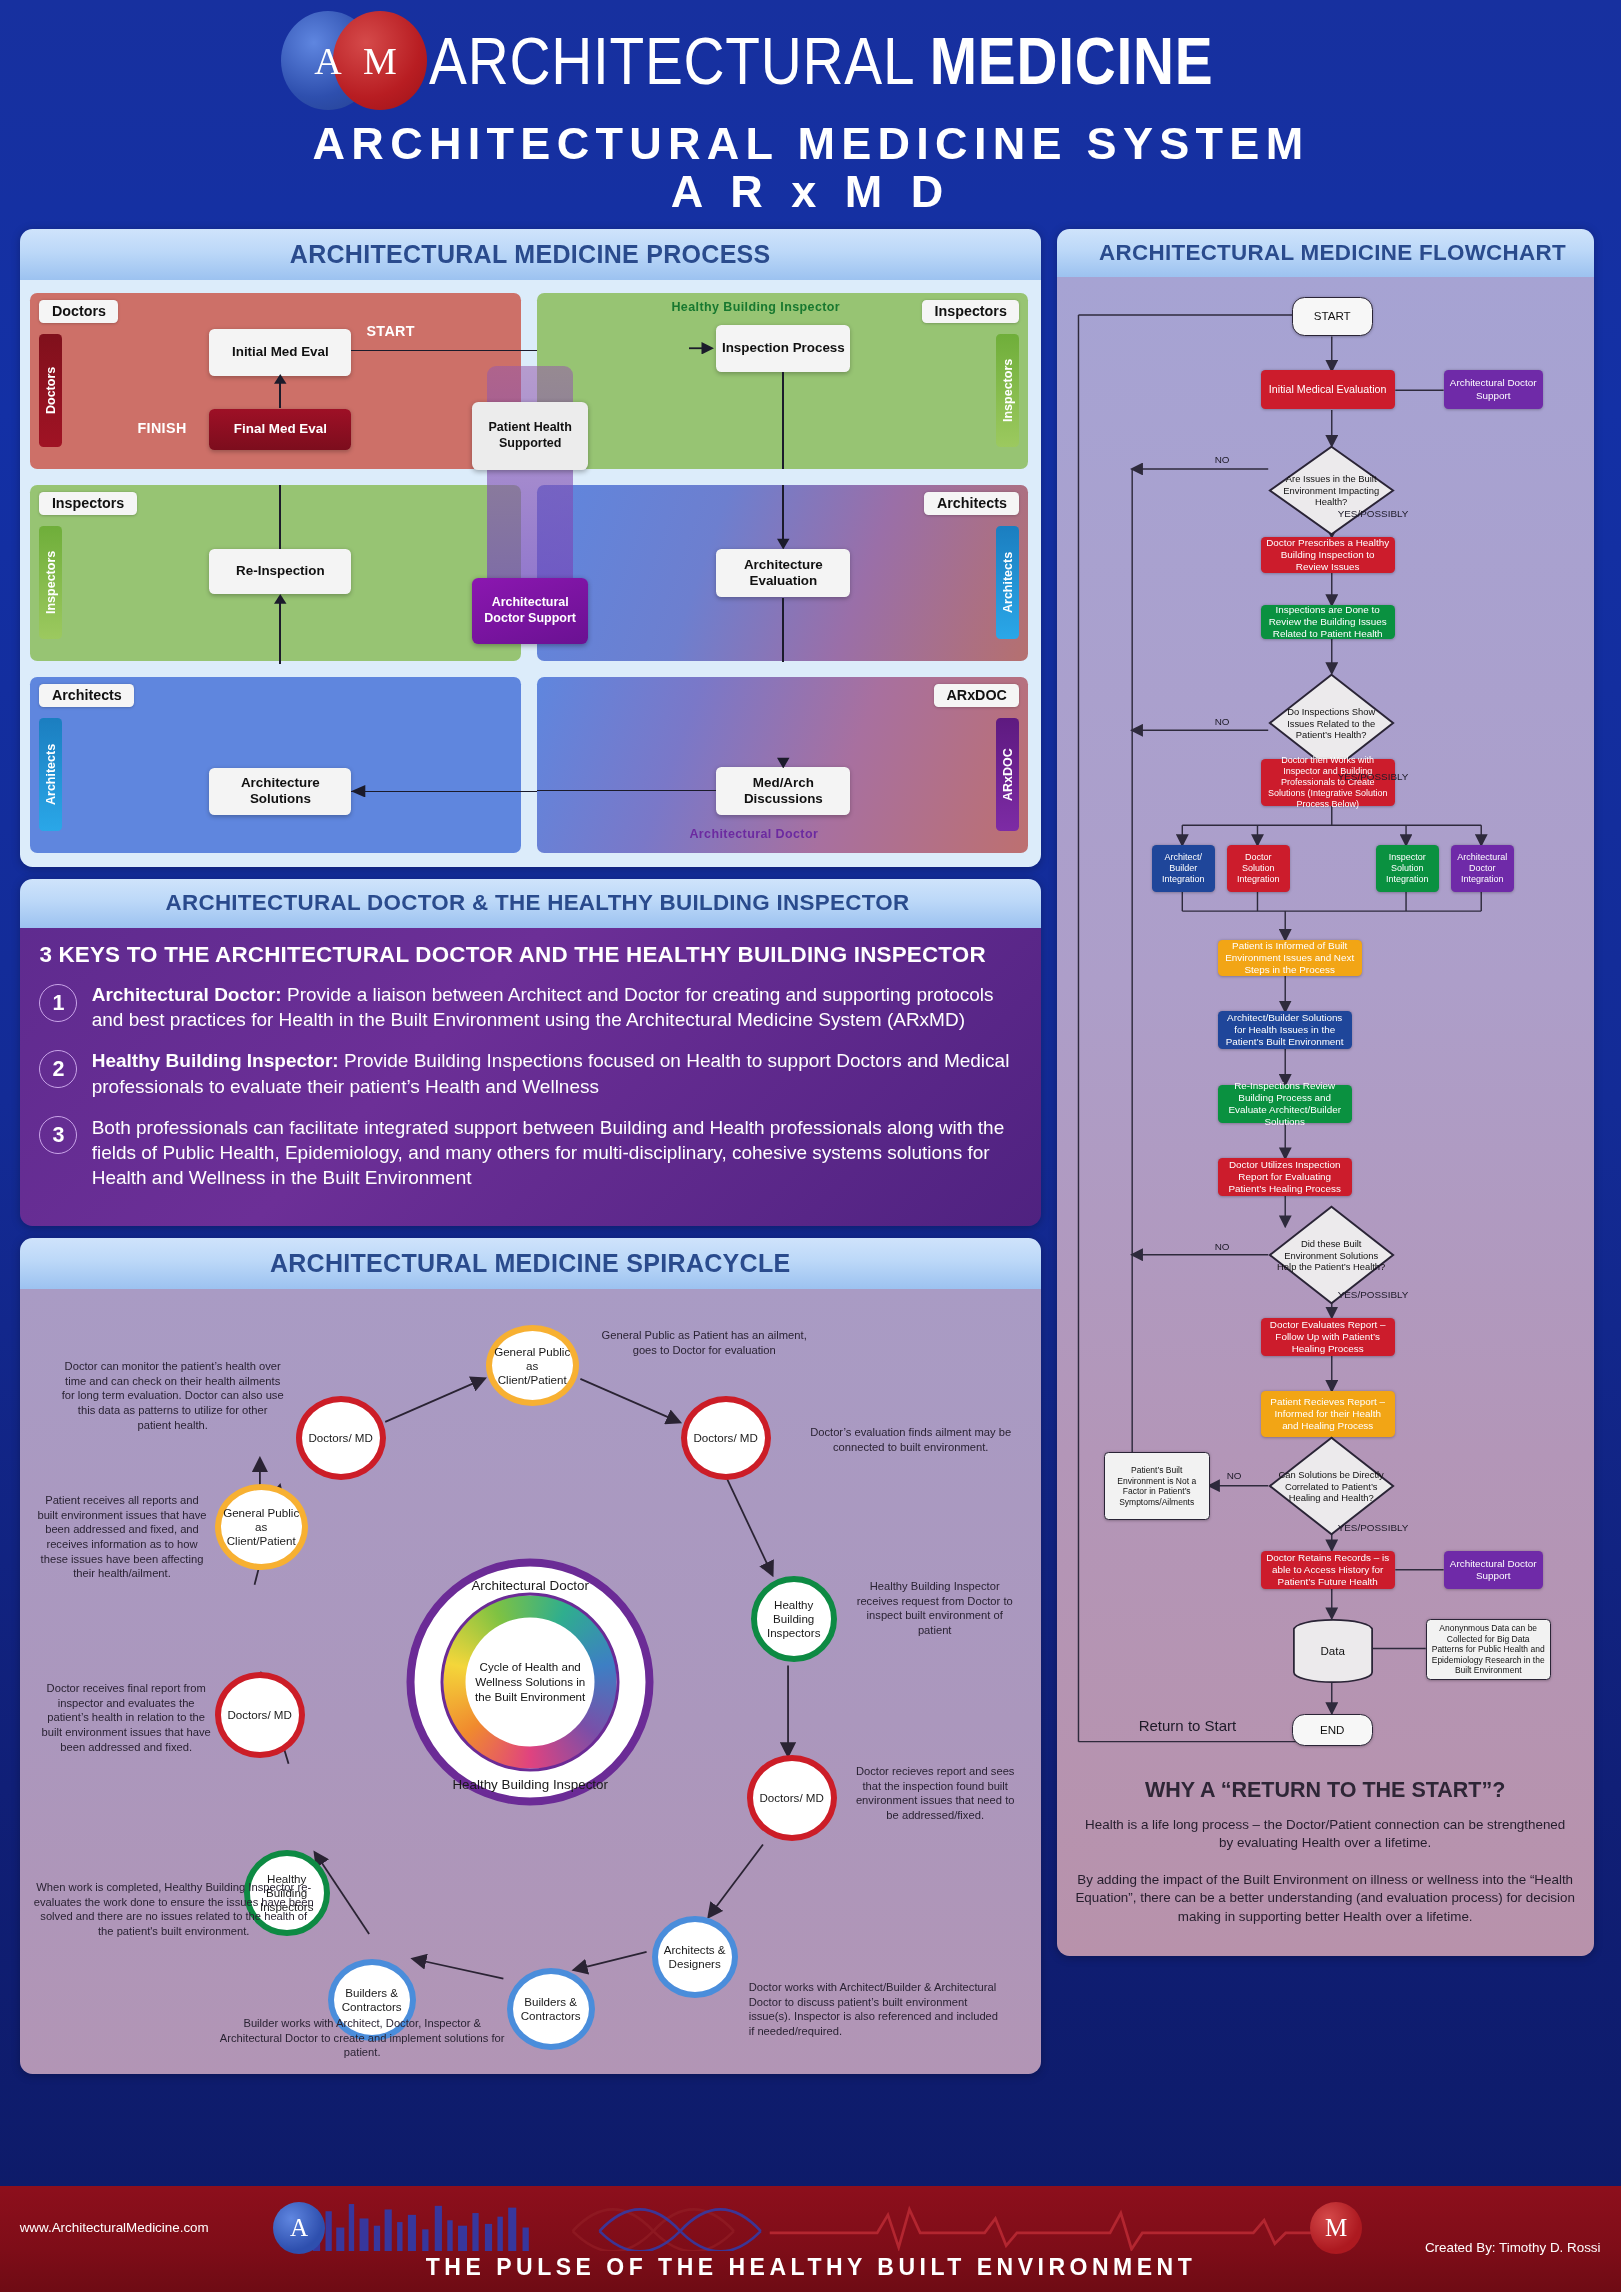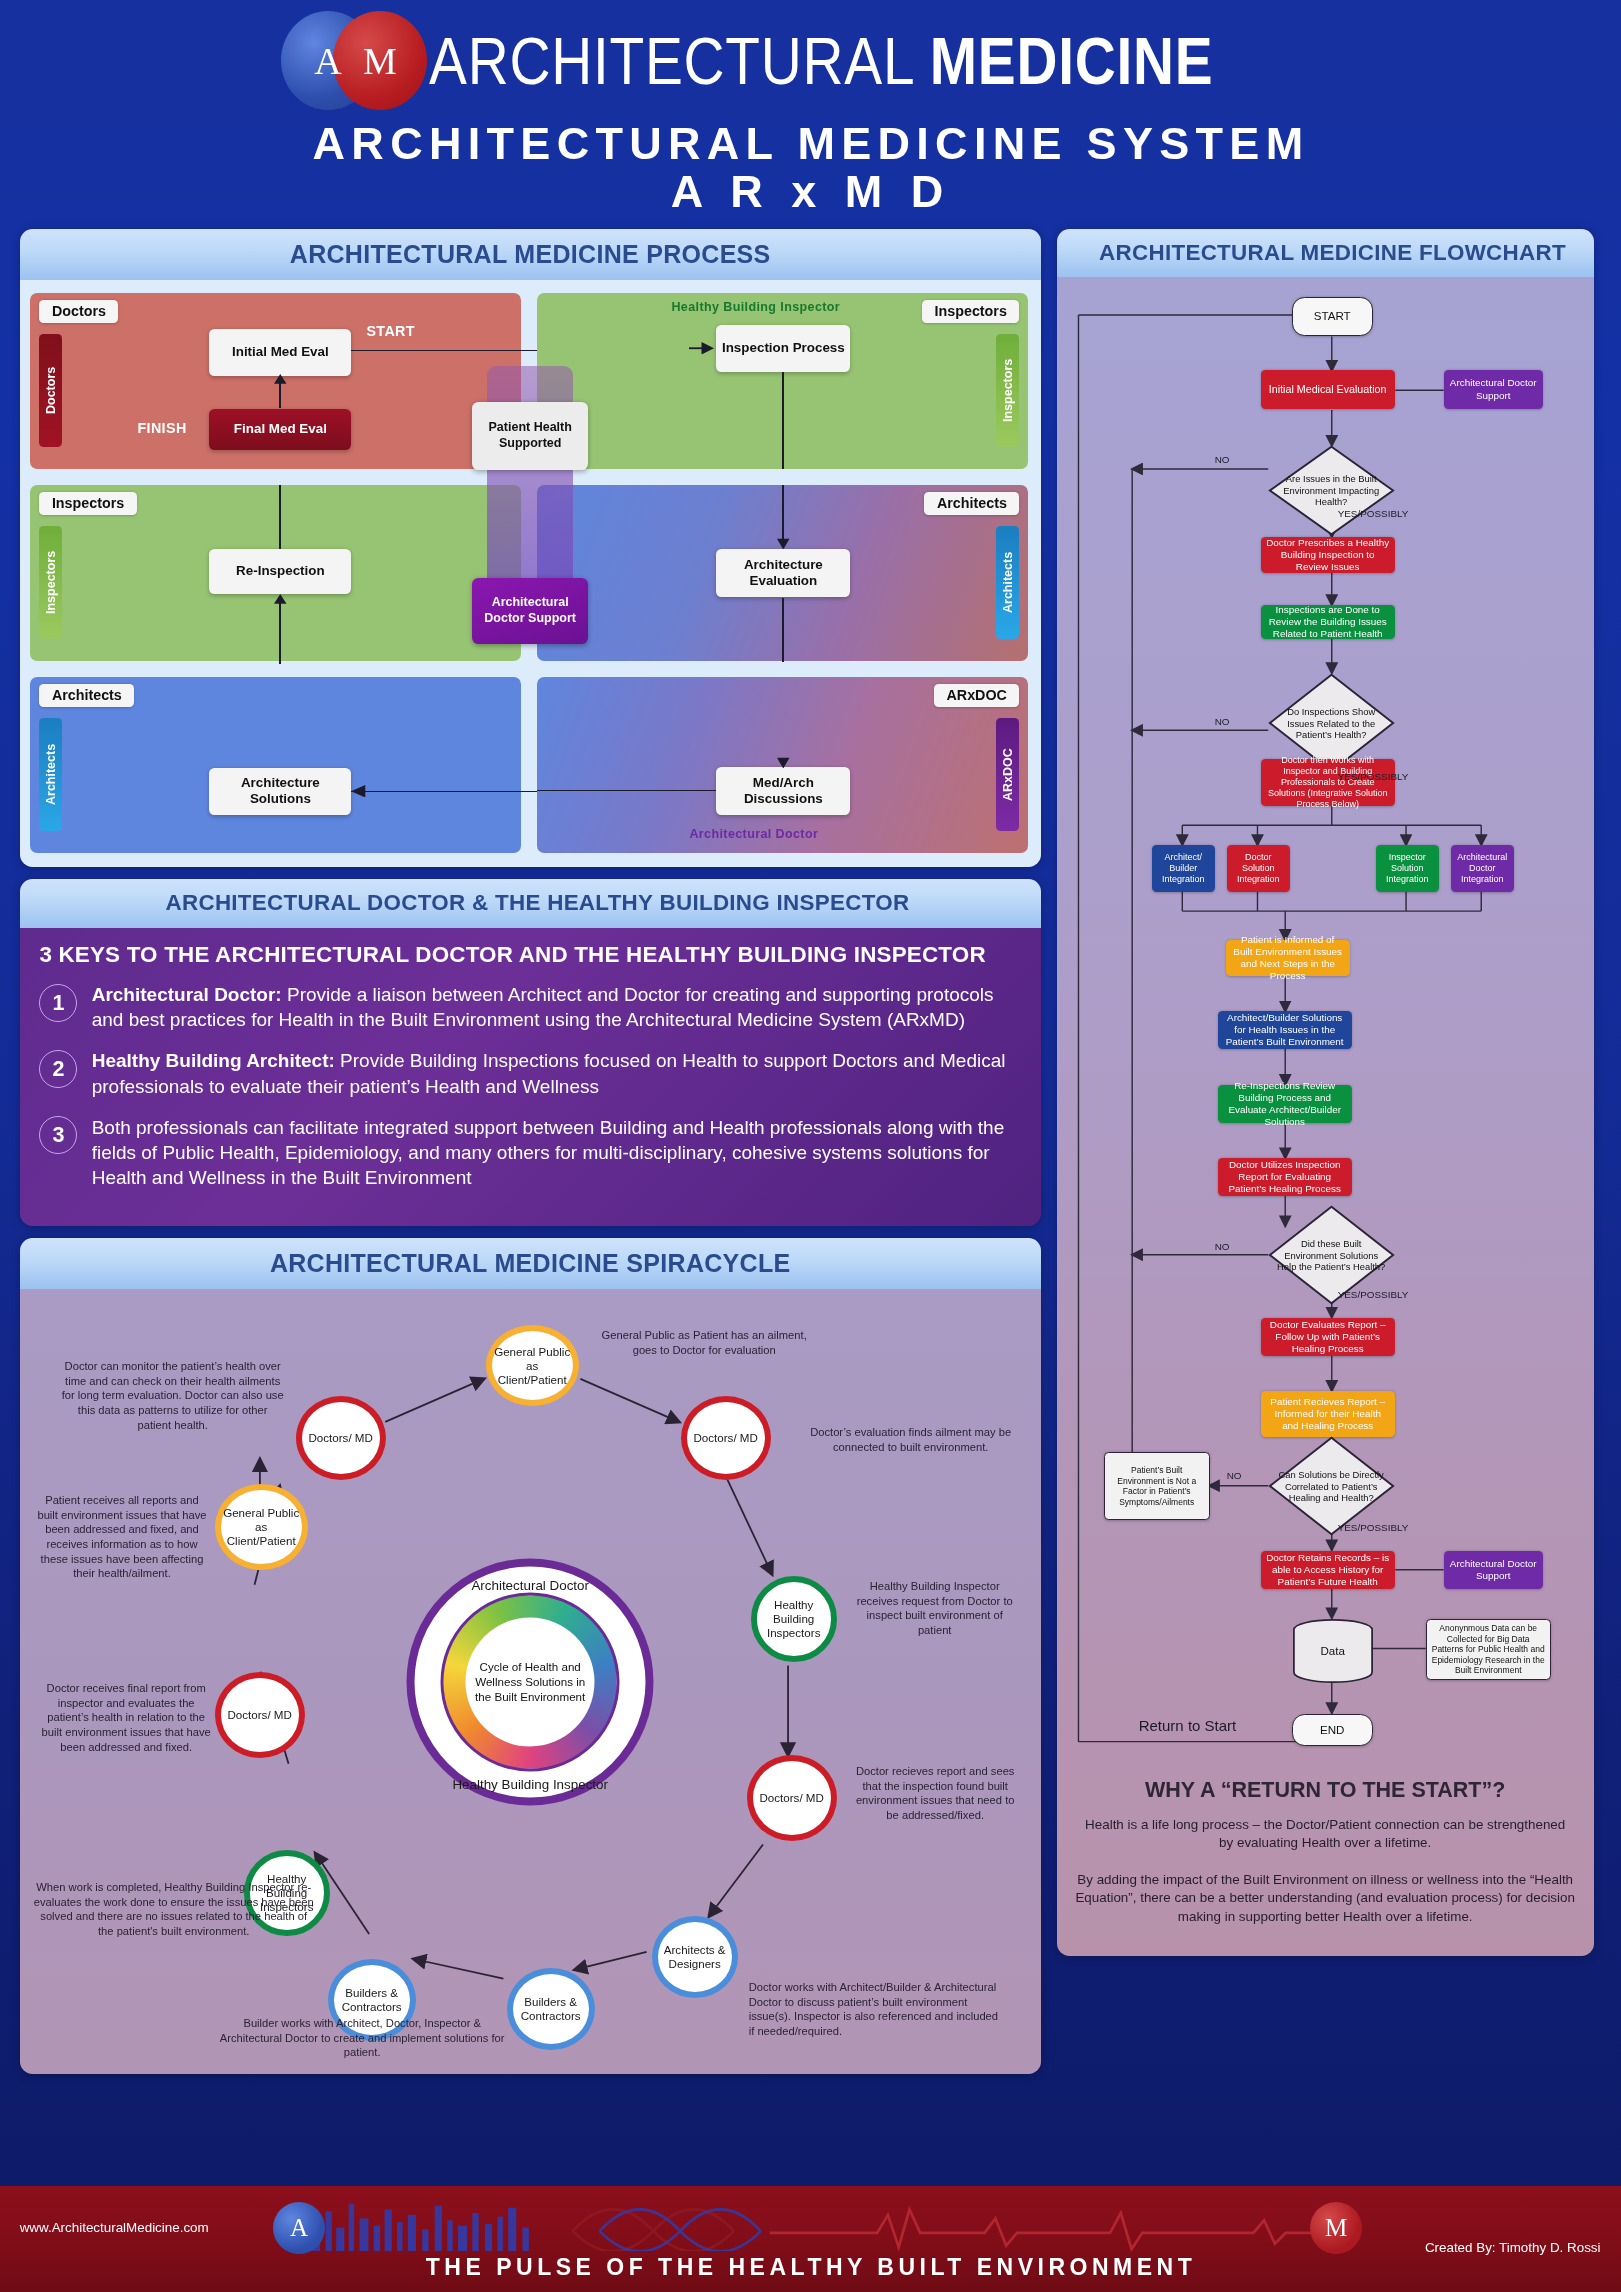--- a/index.html
+++ b/index.html
@@ -249,21 +249,21 @@
       <div class="panel-head sm">ARCHITECTURAL DOCTOR &amp; THE HEALTHY BUILDING INSPECTOR</div>
       <div class="keys-body">
         <div class="keys-title">3 KEYS TO THE ARCHITECTURAL DOCTOR AND THE HEALTHY BUILDING INSPECTOR</div>
 
         <div class="key">
           <div class="key-num">1</div>
           <div class="key-txt"><b>Architectural Doctor:</b><span> Provide a liaison between Architect and Doctor for creating and supporting protocols and best practices for Health in the Built Environment using the Architectural Medicine System (ARxMD)</span></div>
         </div>
         <div class="key">
           <div class="key-num">2</div>
-          <div class="key-txt"><b>Healthy Building Architect:</b><span> Provide Building Inspections focused on Health to support Doctors and Medical professionals to evaluate their patient’s Health and Wellness</span></div>
+          <div class="key-txt"><b>Healthy Building Inspector:</b><span> Provide Building Inspections focused on Health to support Doctors and Medical professionals to evaluate their patient’s Health and Wellness</span></div>
         </div>
         <div class="key">
           <div class="key-num">3</div>
           <div class="key-txt"><span>Both professionals can facilitate integrated support between Building and Health professionals along with the fields of Public Health, Epidemiology, and many others for multi-disciplinary, cohesive systems solutions for Health and Wellness in the Built Environment</span></div>
         </div>
       </div>
     </div>
 
     <div class="panel">
       <div class="panel-head">ARCHITECTURAL MEDICINE SPIRACYCLE</div>
@@ -403,21 +403,21 @@
         </div>
         <div class="dtext" style="left:220px;top:407px;width:109px;height:79px;">Do Inspections Show Issues Related to the Patient’s Health?</div>
 
         <div class="fbox f-red" style="left:204px;top:482px;width:134px;height:47px;font-size:9px;">Doctor then Works with Inspector and Building Professionals to Create Solutions (Integrative Solution Process Below)</div>
 
         <div class="fbox f-blue" style="left:95px;top:568px;width:63px;height:47px;font-size:9px;">Architect/ Builder Integration</div>
         <div class="fbox f-red" style="left:170px;top:568px;width:63px;height:47px;font-size:9px;">Doctor Solution Integration</div>
         <div class="fbox f-green" style="left:319px;top:568px;width:63px;height:47px;font-size:9px;">Inspector Solution Integration</div>
         <div class="fbox f-purple" style="left:394px;top:568px;width:63px;height:47px;font-size:9px;">Architectural Doctor Integration</div>
 
-        <div class="fbox f-orange" style="left:169px;top:663px;width:124px;height:36px;">Patient is Informed of Built Environment Issues and Next Steps in the Process</div>
+        <div class="fbox f-orange" style="left:161px;top:663px;width:144px;height:36px;">Patient is Informed of Built Environment Issues and Next Steps in the Process</div>
         <div class="fbox f-blue" style="left:161px;top:734px;width:134px;height:38px;">Architect/Builder Solutions for Health Issues in the Patient’s Built Environment</div>
         <div class="fbox f-green" style="left:161px;top:808px;width:134px;height:38px;">Re-Inspections Review Building Process and Evaluate Architect/Builder Solutions</div>
         <div class="fbox f-red" style="left:161px;top:881px;width:134px;height:38px;">Doctor Utilizes Inspection Report for Evaluating Patient’s Healing Process</div>
 
         <div class="diamond" style="left:211px;top:928px;">
           <svg width="127" height="100" viewBox="0 0 142 112">
               <polygon points="71,2 140,56 71,110 2,56" fill="#eceaec" stroke="#2a2436" stroke-width="2.2"></polygon>
             </svg>
         </div>
         <div class="dtext" style="left:220px;top:939px;width:109px;height:79px;">Did these Built Environment Solutions Help the Patient’s Health?</div>

